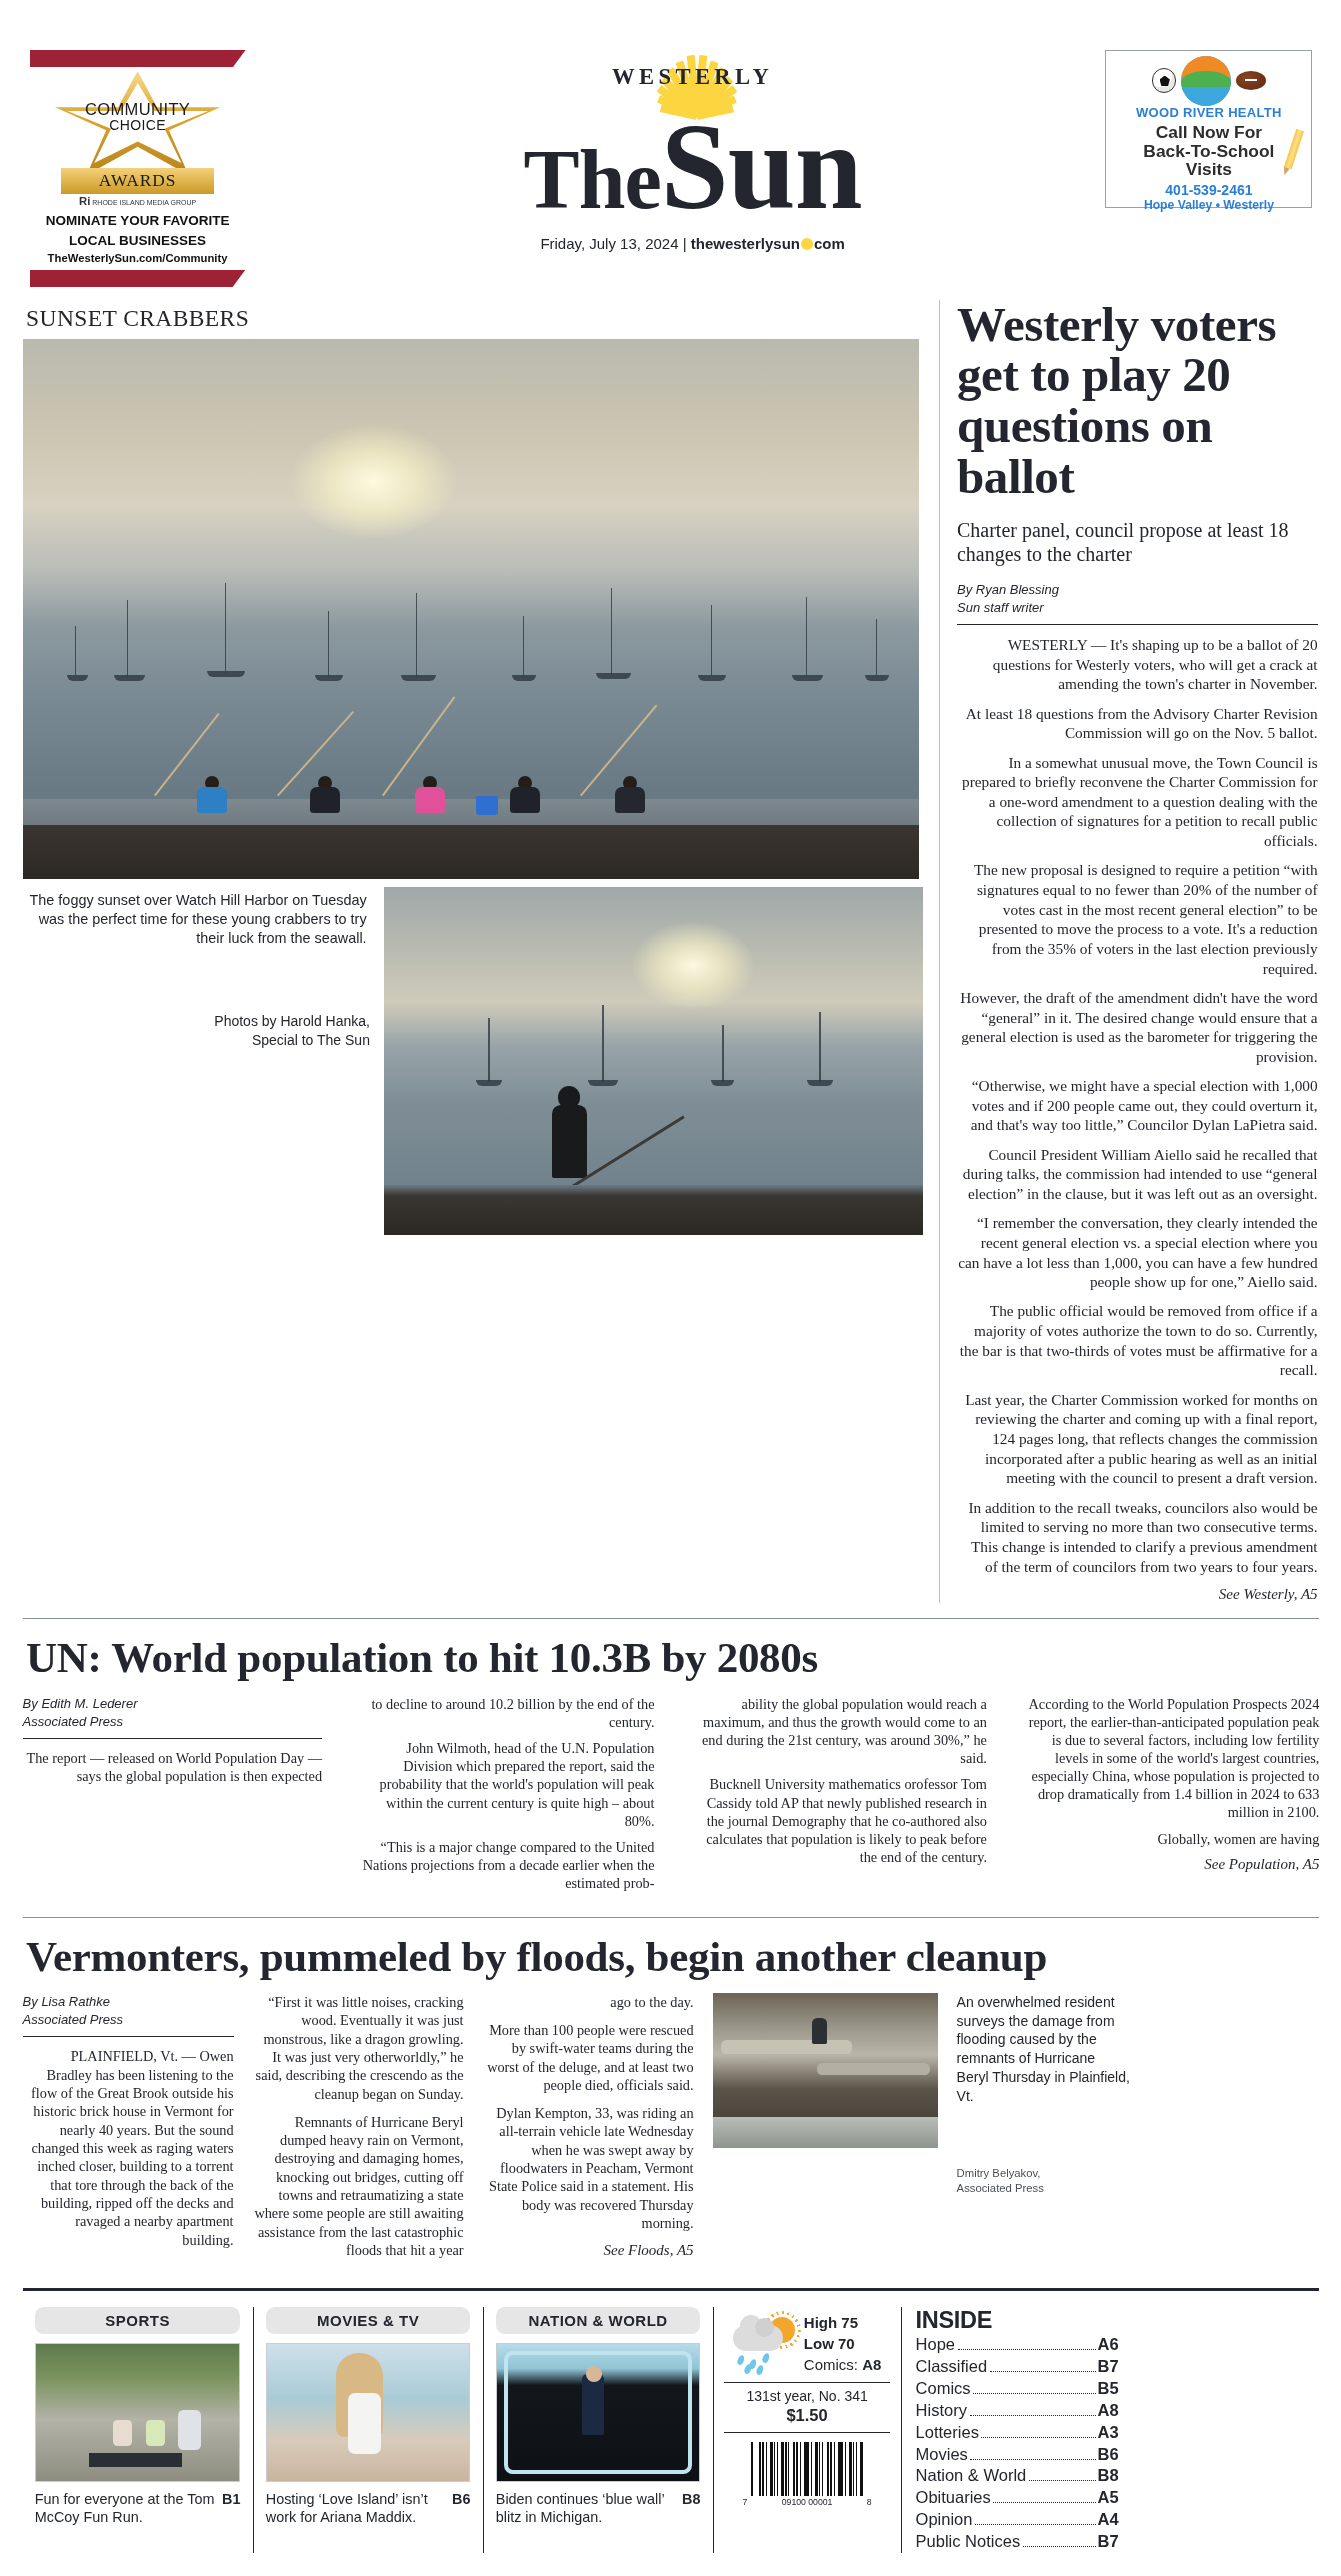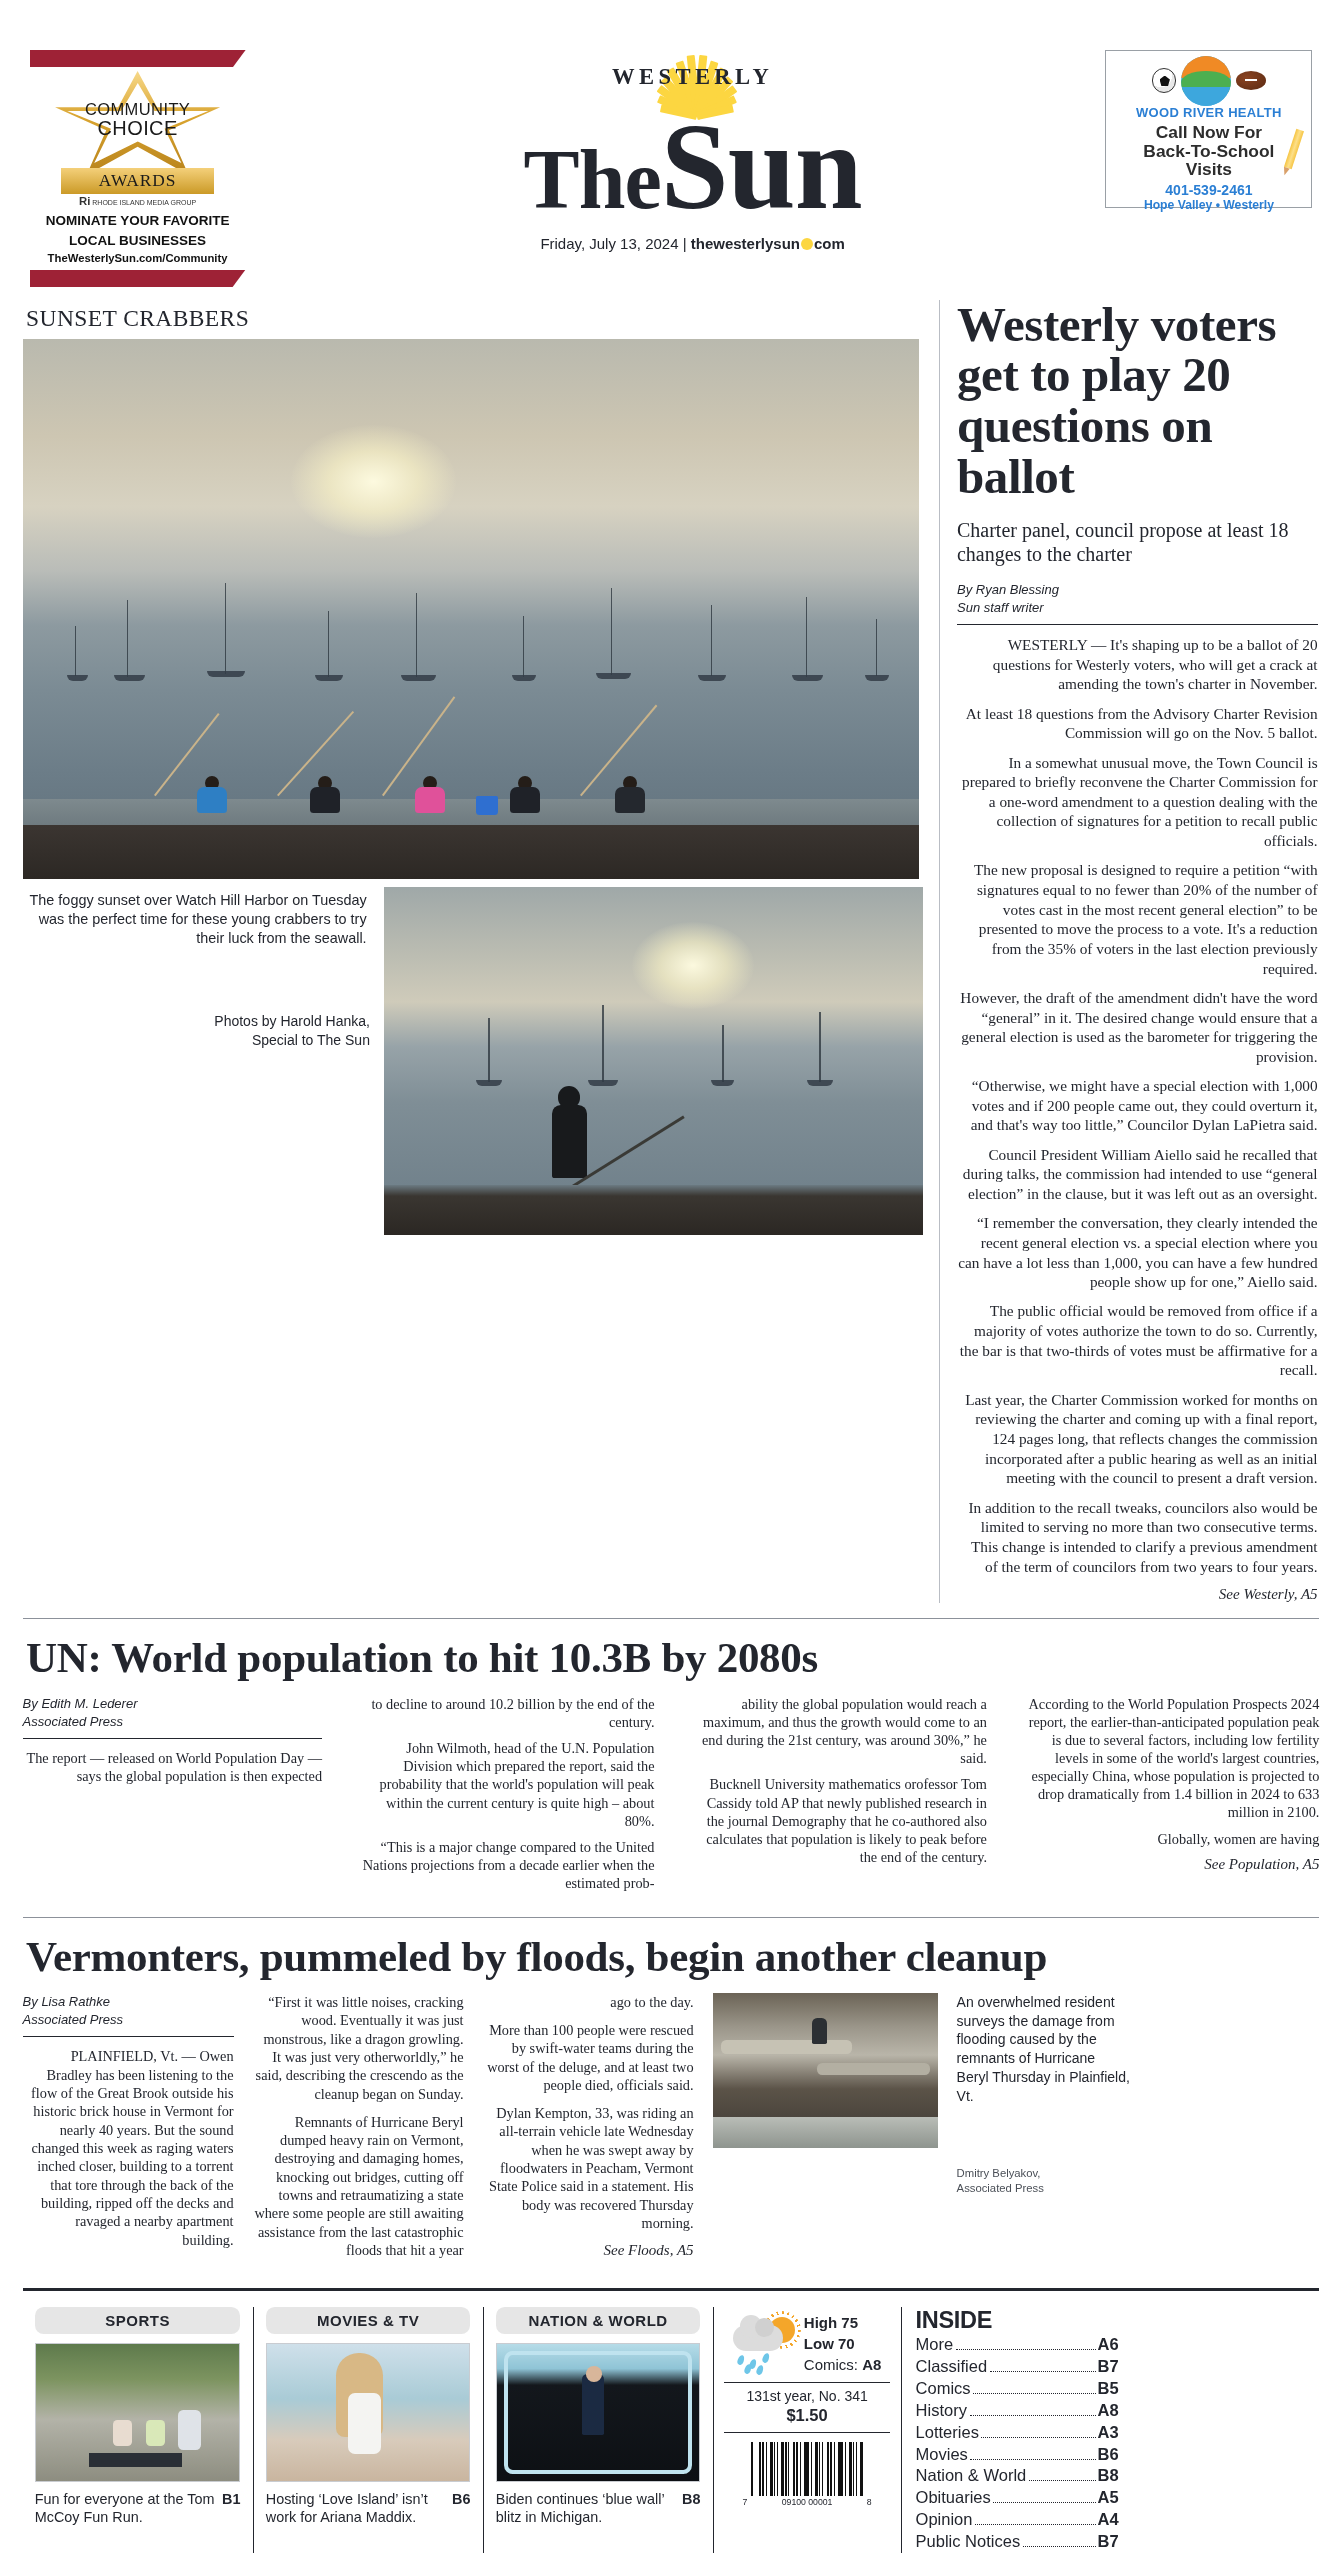--- a/index.html
+++ b/index.html
@@ -39,21 +39,21 @@
   .cca-star .inner {
     position:absolute; left:12.2px; top:12.2px; width:141px; height:80px;
     background:#fff;
     clip-path:polygon(50% 0%,61.8% 35%,100% 35%,69% 57%,80.9% 100%,50% 73%,19.1% 100%,31% 57%,0% 35%,38.2% 35%);
   }
   .cca-star .txt {
     position:absolute; left:0; top:30px; width:165px; text-align:center;
     font-family:"Liberation Sans", sans-serif; line-height:1.02;
   }
   .cca-star .t1 { font-size:16.5px; letter-spacing:0.4px; color:#1a1a1a; }
-  .cca-star .t2 { font-size:20px; letter-spacing:0.4px; color:#1a1a1a; }
+  .cca-star .t2 { font-size:14px; letter-spacing:0.4px; color:#1a1a1a; }
   .cca-ribbon {
     position:relative; margin:-14px auto 0; width:153px; height:26px;
     background:linear-gradient(180deg,#f4d07a,#cb9a27);
     display:flex; align-items:center; justify-content:center;
     font-family:"Liberation Serif", serif; font-size:17.4px; color:#1a1a1a;
     letter-spacing:0.9px;
   }
   .cca-ri { font-family:"Liberation Sans", sans-serif; font-size:7px; color:#333;
             line-height:1.05; margin-top:1.7px; }
   .cca-ri b { font-size:11.3px; }
@@ -592,21 +592,21 @@
       <div class="barcode-num" style="margin:1.7px auto 0">
         <span>7</span>
         <span>09100 00001</span>
         <span>8</span>
       </div>
     </div>
 
     <div class="inside">
       <h3>INSIDE</h3>
       <div class="inside-row">
-        <span class="nm">More</span>
+        <span class="nm">Hope</span>
         <span class="dots"></span>
         <span class="pg">A6</span>
       </div>
       <div class="inside-row">
         <span class="nm">Classified</span>
         <span class="dots"></span>
         <span class="pg">B7</span>
       </div>
       <div class="inside-row">
         <span class="nm">Comics</span>

